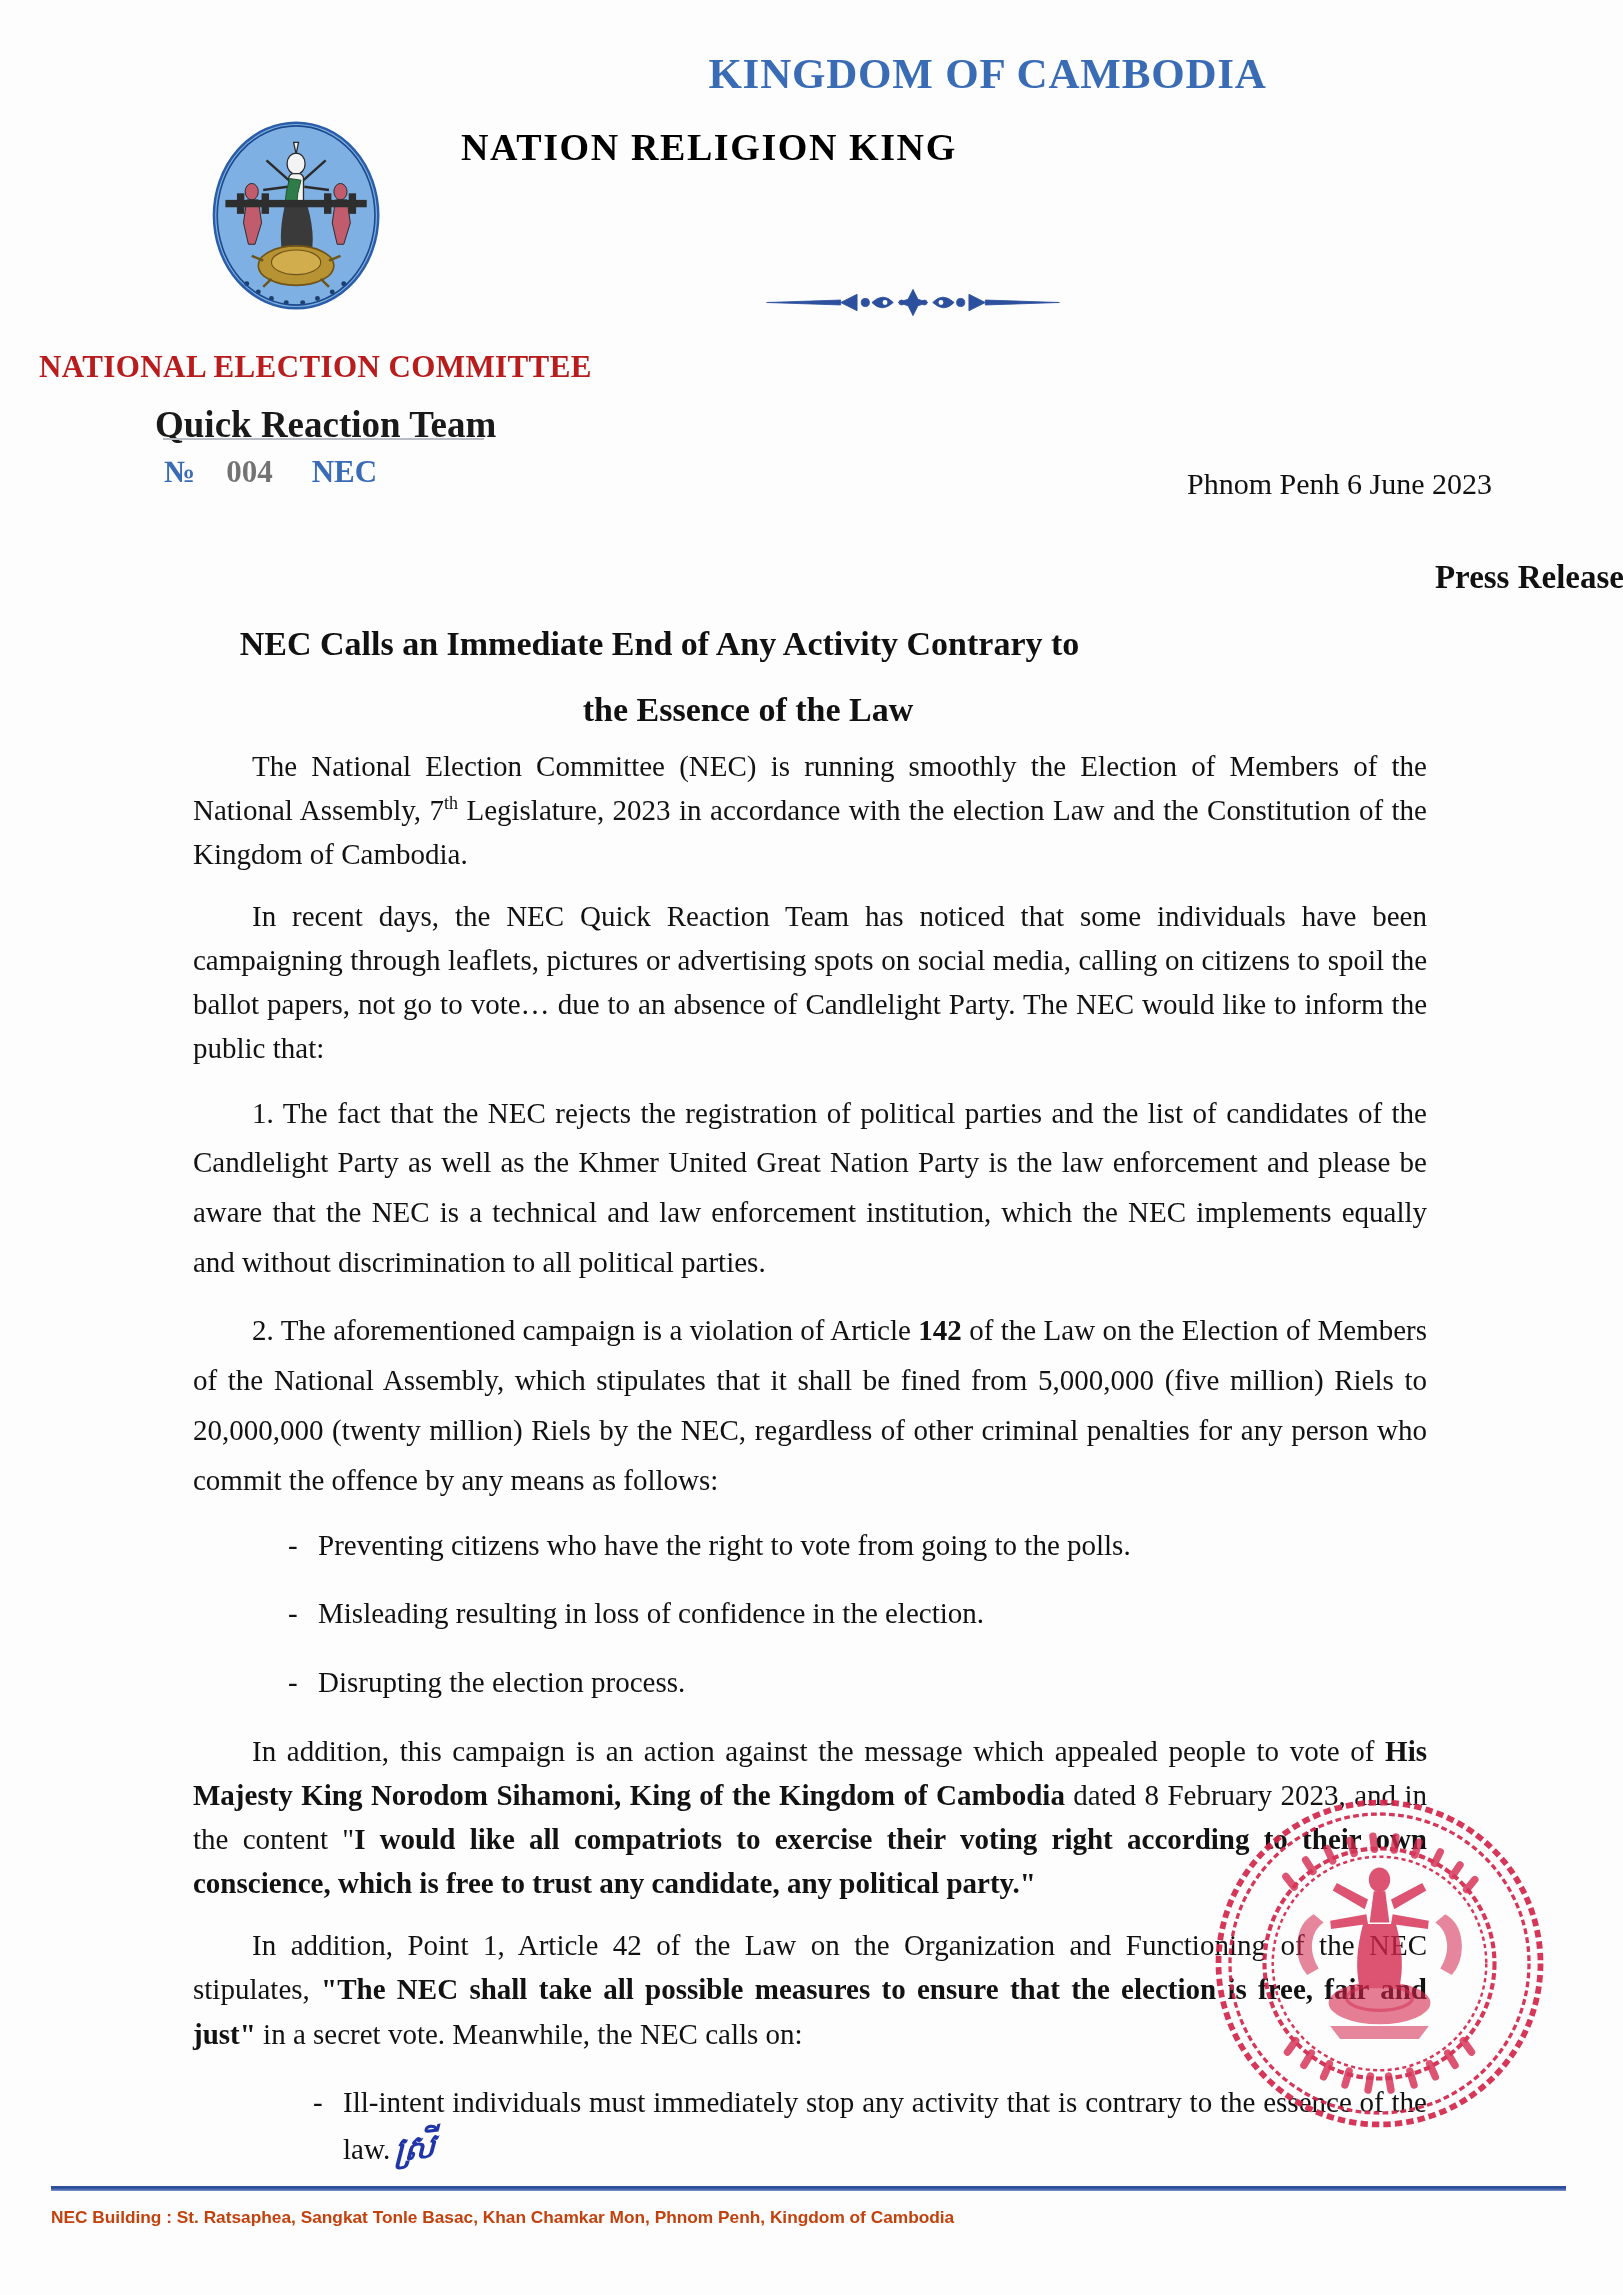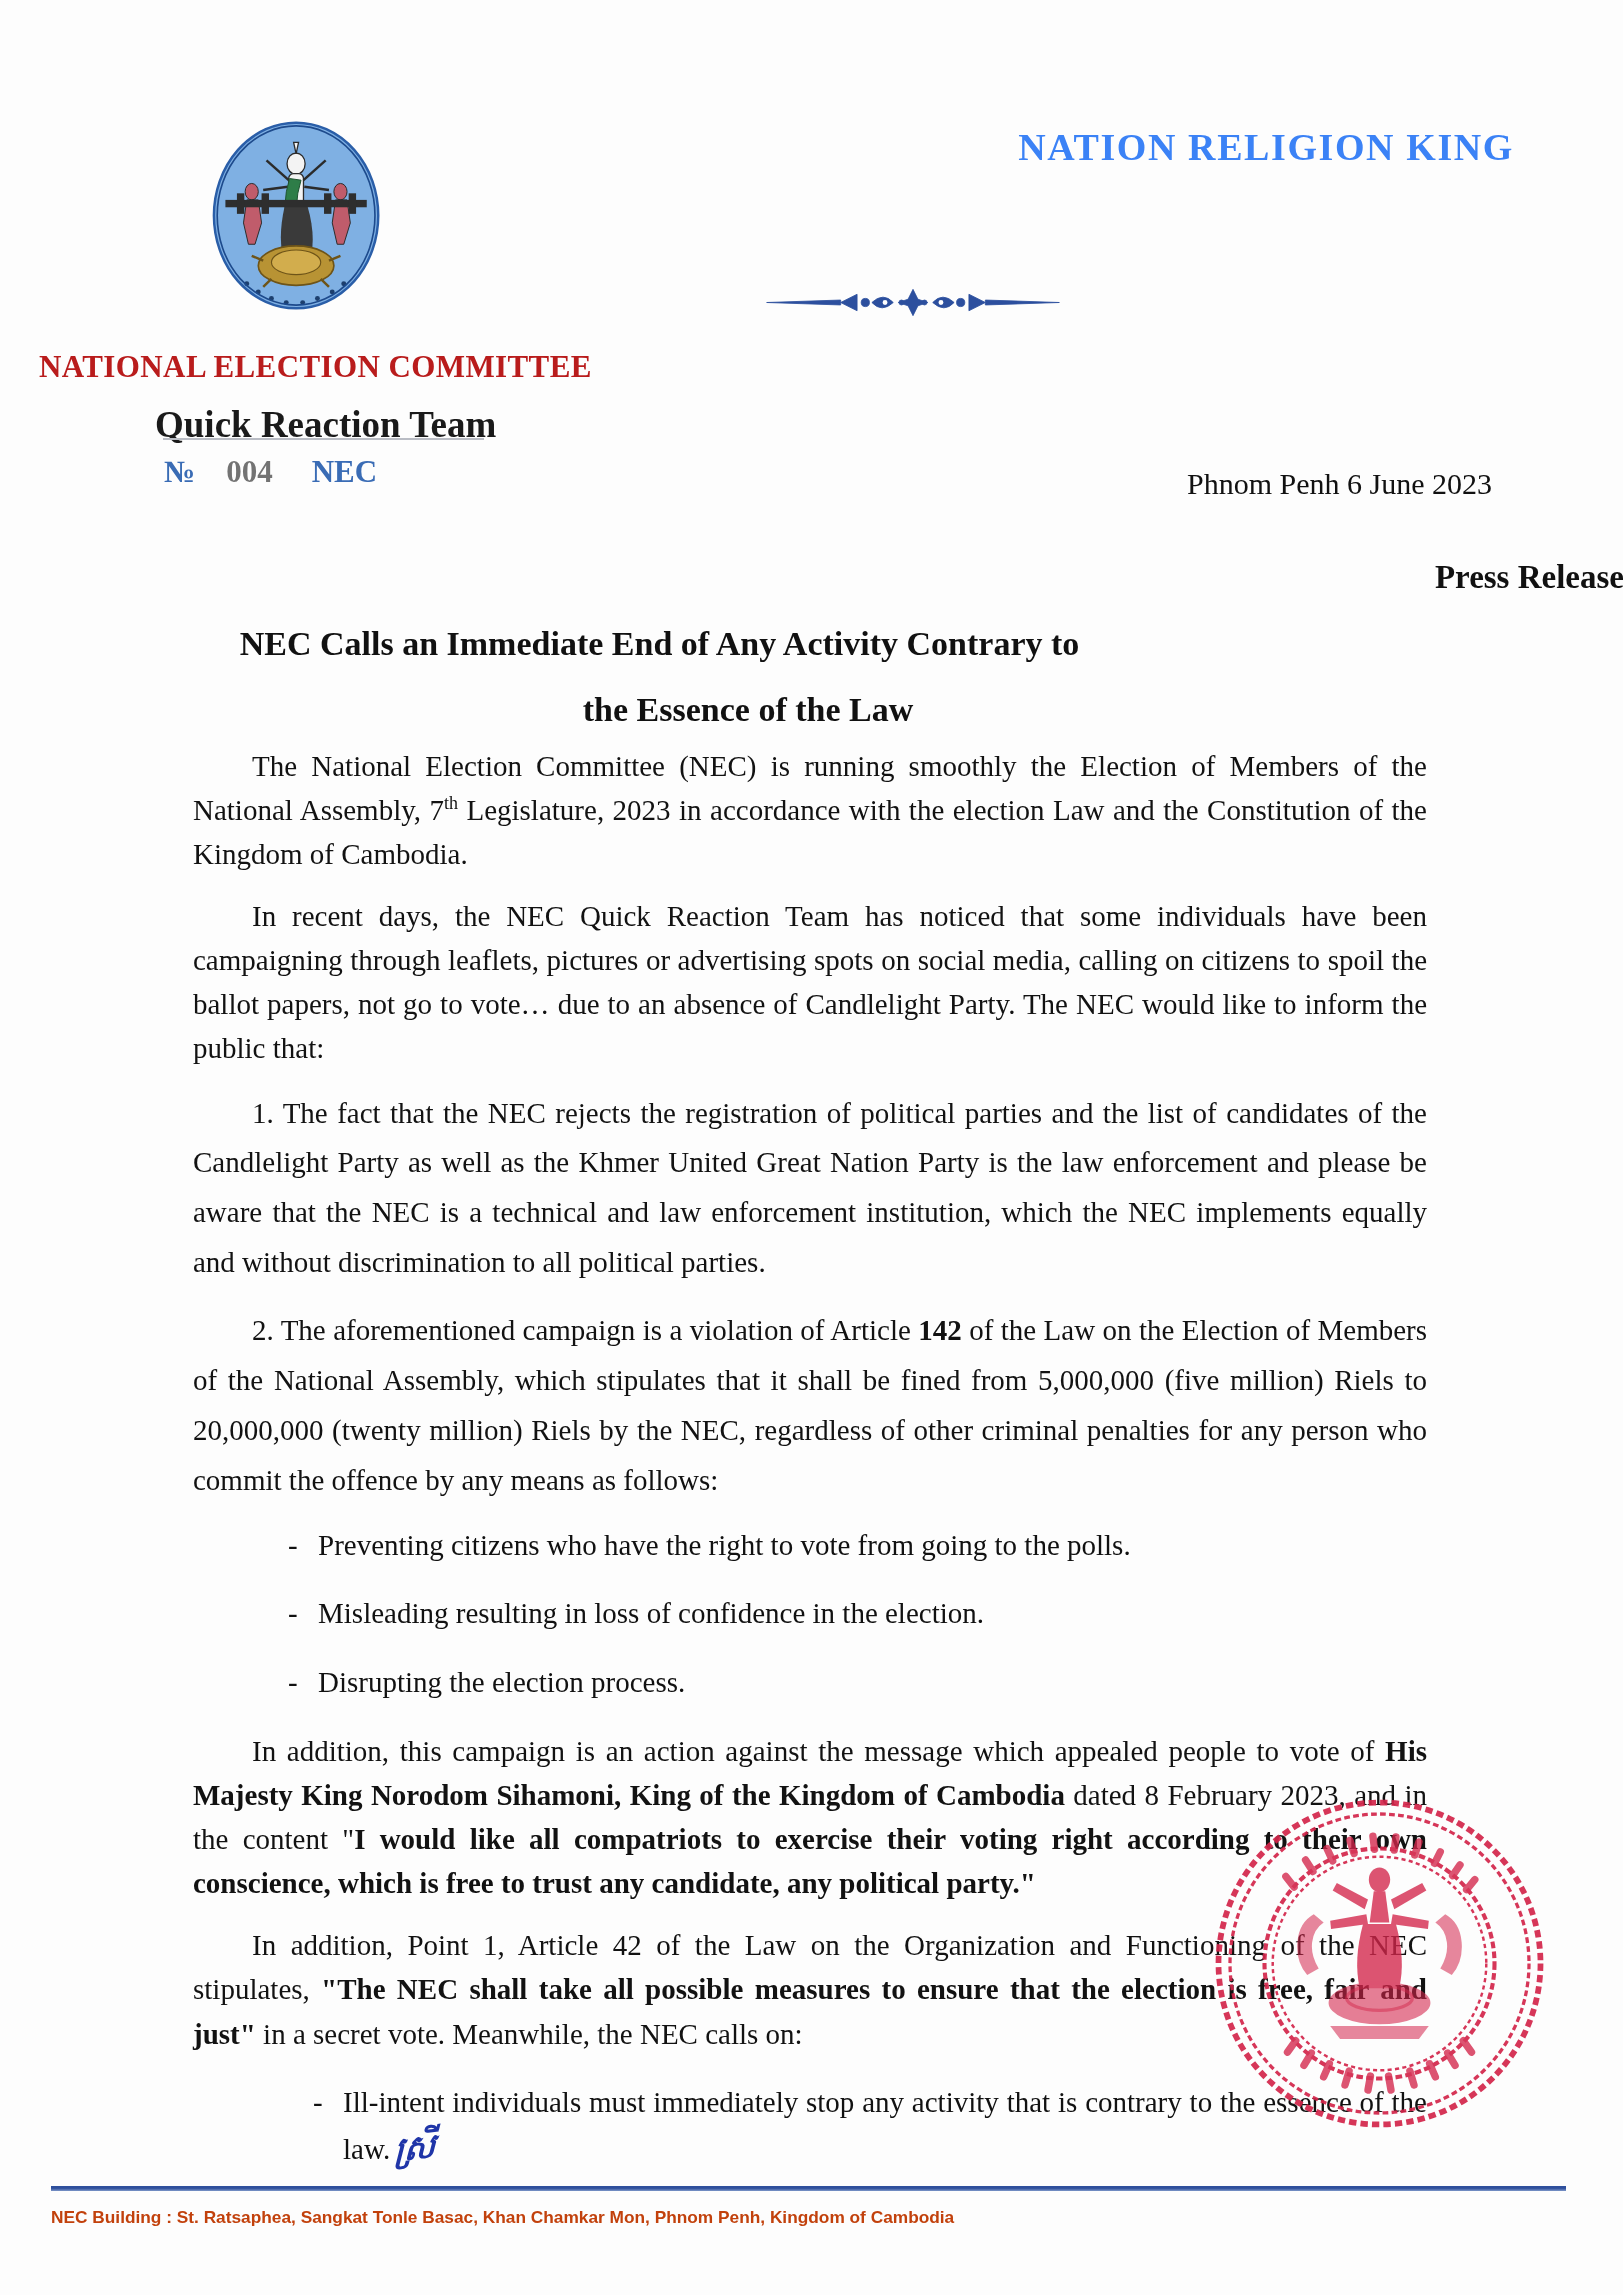--- a/index.html
+++ b/index.html
@@ -49,26 +49,26 @@
     font-weight: bold;
     font-size: 43px;
     letter-spacing: 0.8px;
     color: #3a6cb5;
   }
   .nation-title {
     position: absolute;
     left: 461px;
     top: 76px;
     width: 1053px;
-    text-align: right;
+    text-align: left;
     font-family: "Liberation Serif", serif;
     font-weight: bold;
     font-size: 38px;
     letter-spacing: 1.6px;
-    color: #3b82f6;
+    color: #000000;
   }
   .divider-orn {
     position: absolute;
     left: 765px;
     top: 237px;
     width: 296px;
     height: 33px;
   }
   .divider-orn svg { display:block; width:100%; height:100%; }
 
@@ -297,20 +297,21 @@
             <circle cx="90" cy="221" r="3"></circle>
           <circle cx="110" cy="221" r="3"></circle>
             <circle cx="128" cy="216" r="3"></circle>
           <circle cx="146" cy="208" r="3"></circle>
             <circle cx="160" cy="198" r="3"></circle>
         </g>
         <ellipse cx="102" cy="115" rx="96" ry="109" fill="none" stroke="#1d4a8c" stroke-width="2"></ellipse>
       </svg>
     </div>
 
+    <div class="kingdom-title">KINGDOM OF CAMBODIA</div>
     <div class="nation-title">NATION  RELIGION  KING</div>
 
     <div class="divider-orn">
       <svg viewBox="0 0 360 40" xmlns="http://www.w3.org/2000/svg">
         <g fill="#2c4f9e" stroke="#2c4f9e">
           <path d="M2 20 L92 17 L92 23 Z"></path>
           <path d="M358 20 L268 17 L268 23 Z"></path>
           <path d="M92 20 L112 10 L112 30 Z"></path>
           <path d="M268 20 L248 10 L248 30 Z"></path>
           <circle cx="122" cy="20" r="5"></circle>

